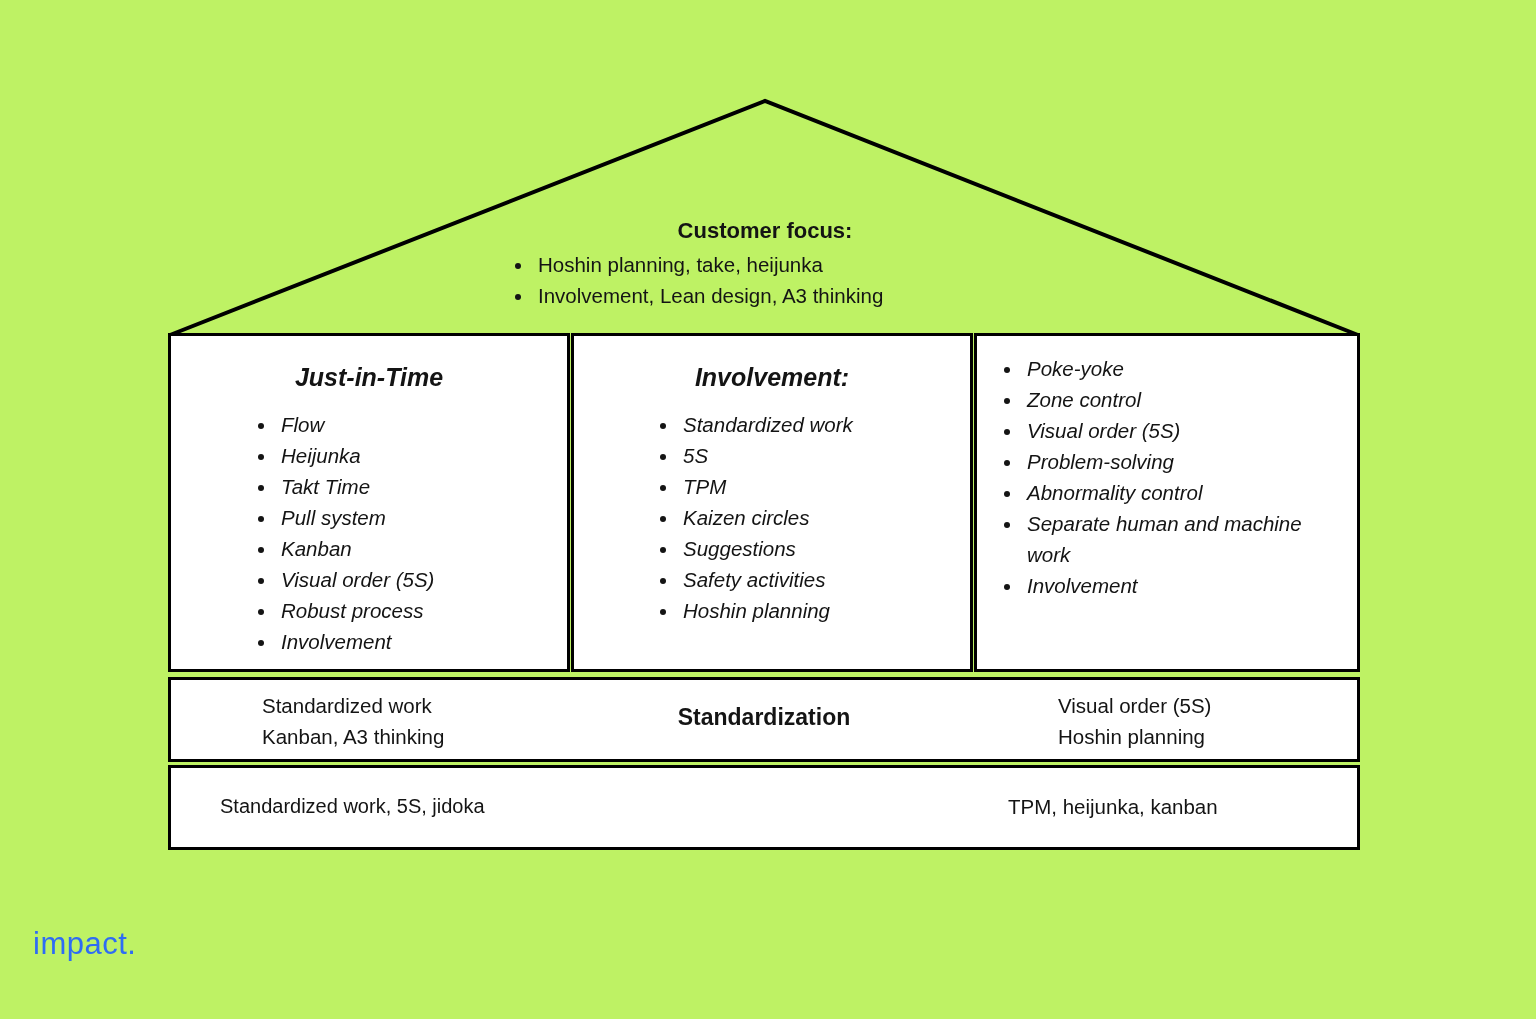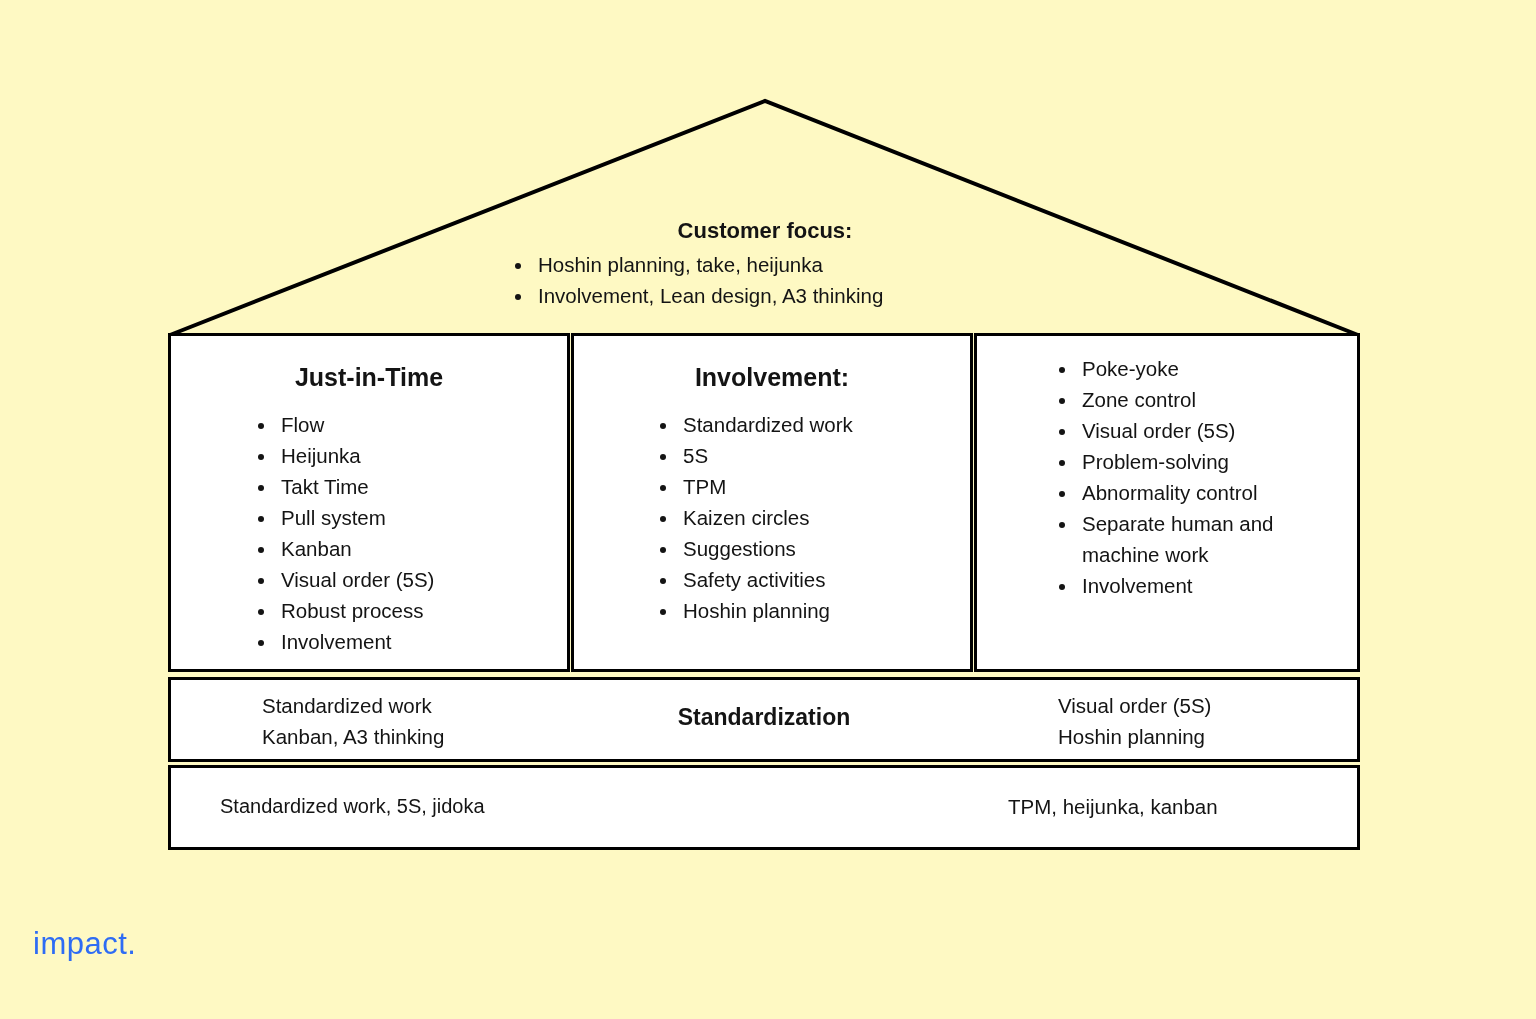--- a/index.html
+++ b/index.html
@@ -1,20 +1,20 @@
 <!DOCTYPE html>
 <html><head>
 <meta charset="utf-8">
 <style>
   html, body { margin: 0; padding: 0; background: #ffffff; }
   .canvas {
     position: relative;
     width: 1536px;
     height: 1019px;
-    background: #fef9c3;
+    background: #bef264;
     color: #141414;
     font-family: "Liberation Sans", sans-serif;
     overflow: hidden;
   }
   .roof-svg { position: absolute; left: 0; top: 0; width: 1536px; height: 1019px; }
 
   .roof-title {
     position: absolute;
     top: 218px; left: 0; width: 1530px;
     text-align: center;
@@ -29,20 +29,21 @@
     line-height: 31px;
   }
   .roof-list li { padding-left: 4px; }
 
   .walls {
     position: absolute;
     top: 333px; left: 168px;
     width: 1192px; height: 339px;
     display: flex;
     justify-content: space-between;
+    font-style: italic;
   }
   .pillar {
     box-sizing: border-box;
     border: 3px solid #000;
     background: #fff;
   }
   .pillar.p1 { width: 402px; }
   .pillar.p2 { width: 402px; }
   .pillar.p3 { width: 386px; }
   .pillar-title {
@@ -52,21 +53,21 @@
     font-size: 25px;
   }
   .pillar ul {
     margin: 17px 0 0 0;
     font-size: 20.5px;
     line-height: 31px;
     list-style: disc;
   }
   .pillar.p1 ul { padding-left: 106px; }
   .pillar.p2 ul { padding-left: 105px; }
-  .pillar.p3 ul { padding-left: 101px; padding-right: 30px; }
+  .pillar.p3 ul { padding-left: 46px; padding-right: 30px; }
   .pillar ul li { padding-left: 4px; }
 
   .found-row {
     position: absolute;
     left: 168px;
     width: 1192px; height: 85px;
     box-sizing: border-box;
     border: 3px solid #000;
     background: #fff;
   }

